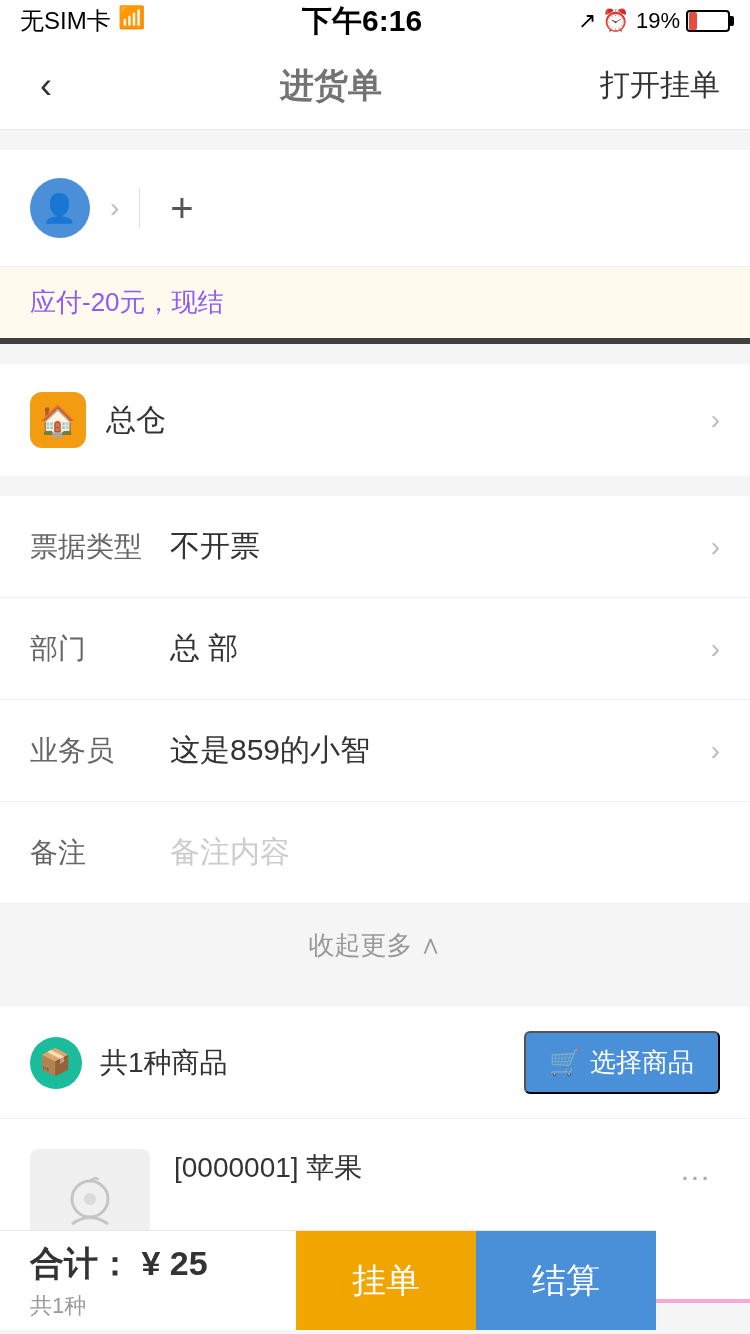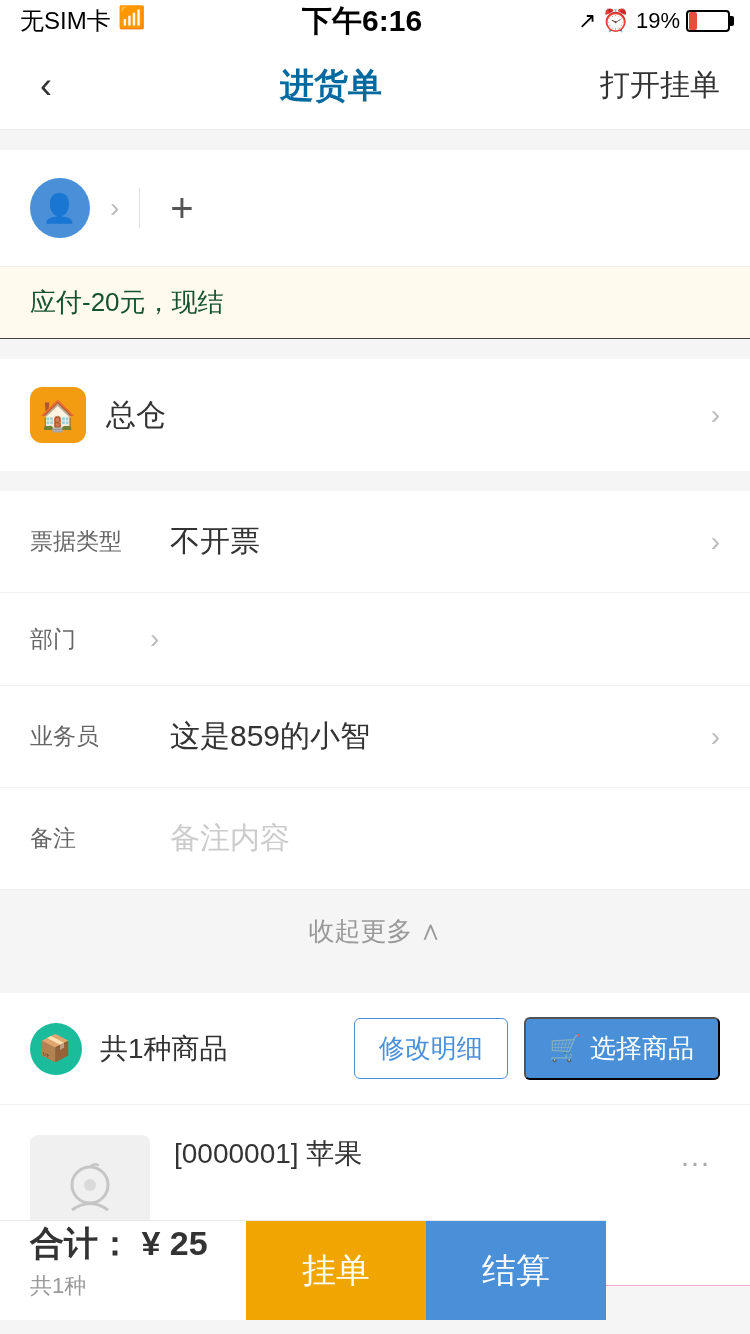--- a/index.html
+++ b/index.html
@@ -52,21 +52,21 @@
     }
     .nav-back {
       font-size: 36px;
       color: #333;
       cursor: pointer;
       padding: 10px;
     }
     .nav-title {
       font-size: 34px;
       font-weight: 600;
-      color: #0369a1;
+      color: #737373;
     }
     .nav-action {
       font-size: 30px;
       color: #333;
       cursor: pointer;
     }
 
     
     .section-divider {
       height: 20px;
@@ -108,22 +108,22 @@
     .chevron {
       color: #bbb;
       font-size: 28px;
     }
 
     
     .notice-bar {
       background: #fff9ee;
       padding: 18px 30px;
       font-size: 26px;
-      color: #14532d;
-      border-bottom: 1px solid #404040;
+      color: #8b5cf6;
+      border-bottom: 6px solid #404040;
     }
 
     
     .warehouse-row {
       display: flex;
       align-items: center;
       padding: 28px 30px;
       background: #fff;
     }
     .warehouse-icon {
@@ -141,21 +141,21 @@
     
     .form-row {
       display: flex;
       align-items: center;
       padding: 30px 30px;
       background: #fff;
       border-bottom: 1px solid #f0f0f0;
       min-height: 88px;
     }
     .form-label {
-      font-size: 23px;
+      font-size: 28px;
       color: #666;
       width: 120px;
       flex-shrink: 0;
     }
     .form-value {
       flex: 1;
       font-size: 30px;
       color: #333;
       padding-left: 20px;
     }
@@ -222,21 +222,21 @@
       align-items: center;
       gap: 8px;
     }
 
     
     .product-item {
       display: flex;
       align-items: flex-start;
       padding: 30px;
       background: #fff;
-      border-bottom: 1px solid #f9a8d4;
+      border-bottom: 4px solid #f9a8d4;
     }
     .product-thumb {
       width: 120px; height: 120px;
       background: #f0f0f0;
       border-radius: 8px;
       display: flex; align-items: center; justify-content: center;
       margin-right: 24px;
       flex-shrink: 0;
       overflow: hidden;
     }
@@ -262,25 +262,25 @@
     .product-more {
       color: #aaa;
       font-size: 30px;
       padding: 10px;
       cursor: pointer;
     }
 
     
     .bottom-bar {
       position: fixed;
-      bottom: 14px;
-      width: 606px;
+      bottom: 4px;
+      width: 656px;
       height: 100px;
       display: flex;
-      align-items: flex-start;
+      align-items: center;
       background: #fff;
       border-top: 1px solid #e8e8e8;
     }
     .total-section {
       flex: 1;
       padding: 0 30px;
     }
     .total-amount {
       font-size: 34px;
       color: #333;
@@ -370,20 +370,21 @@
 <div class="card">
 
   <div class="form-row">
     <span class="form-label">票据类型</span>
     <span class="form-value">不开票</span>
     <span class="chevron">›</span>
   </div>
 
   <div class="form-row">
     <span class="form-label">部门</span>
+    <span class="form-value">总 部</span>
     <span class="chevron">›</span>
   </div>
 
   <div class="form-row">
     <span class="form-label">业务员</span>
     <span class="form-value">这是859的小智</span>
     <span class="chevron">›</span>
   </div>
 
   <div class="form-row">
@@ -397,21 +398,20 @@
 </div>
 
 <div class="section-divider"></div>
 
 <div class="products-section">
   <div class="products-header">
     <div class="products-icon">
       <span>📦</span>
     </div>
     <span class="products-count">共1种商品</span>
-    <button class="btn-outline">修改明细</button>
     <button class="btn-primary">
       <span>🛒</span>
       <span>选择商品</span>
     </button>
   </div>
 
   <div class="product-item">
     <div class="product-thumb">
       <svg class="product-thumb-inner" viewBox="0 0 80 80" fill="none" xmlns="http://www.w3.org/2000/svg">
         <circle cx="40" cy="30" r="18" stroke="#666" stroke-width="3" fill="none"></circle>

